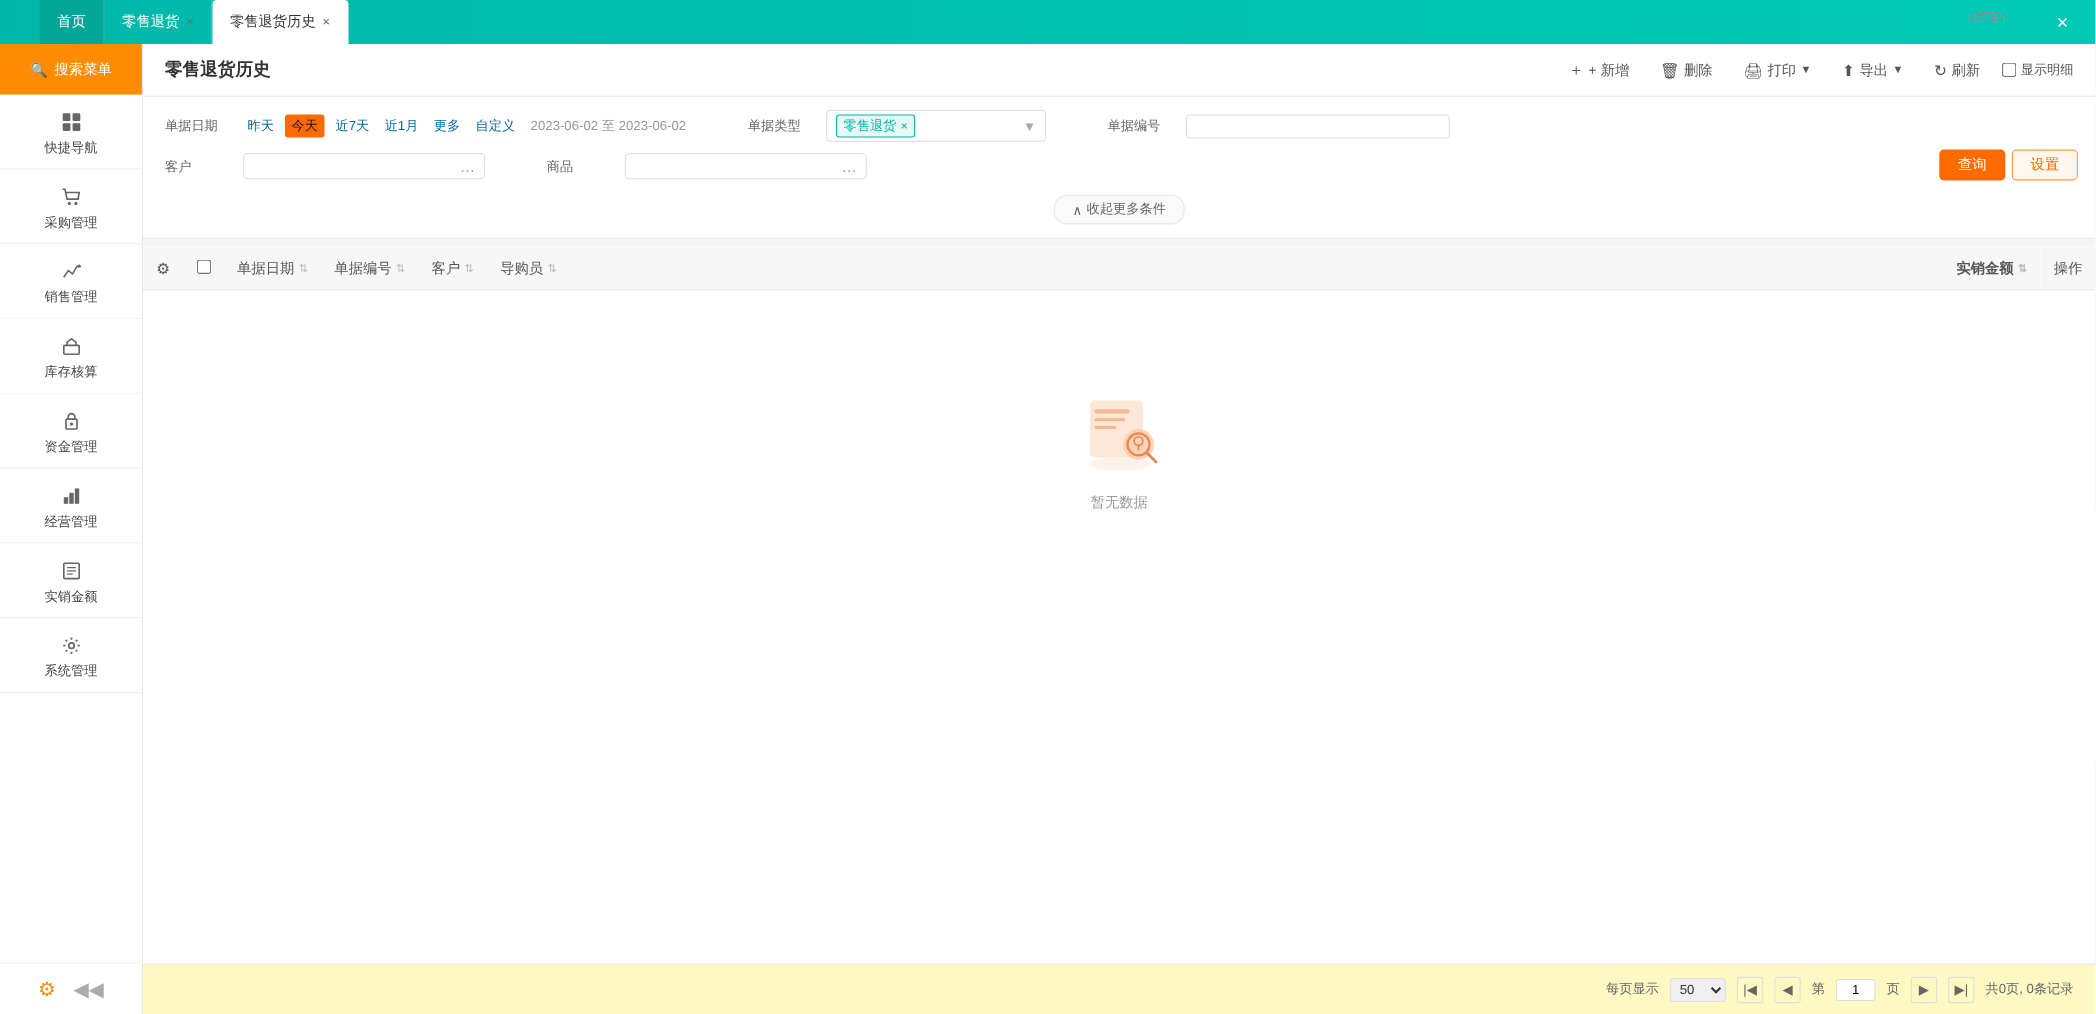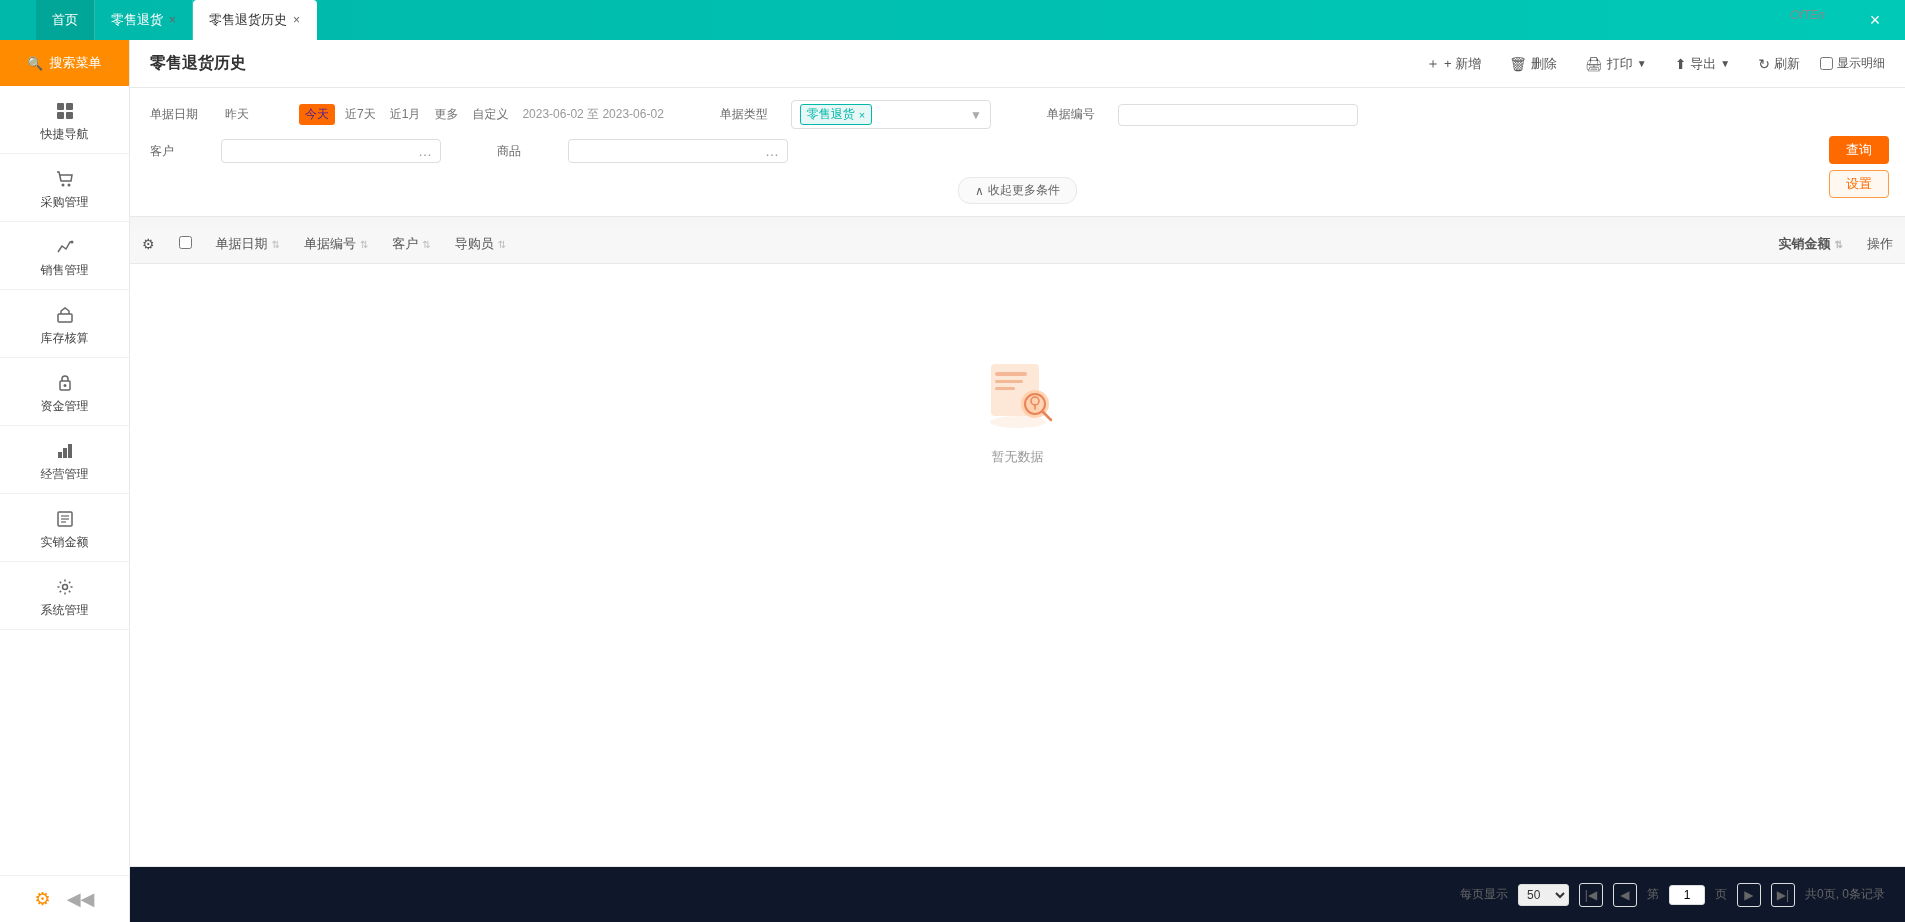--- a/index.html
+++ b/index.html
@@ -203,30 +203,29 @@
       white-space: nowrap;
       min-width: 55px;
     }
     .filter-date-btns {
       display: flex;
       align-items: center;
       gap: 6px;
     }
     .date-btn {
       font-size: 12px;
-      color: #737373;
+      color: #0369a1;
       cursor: pointer;
       padding: 2px 4px;
     }
     .date-btn.active {
       background: #ff6a00;
-      color: #4c1d95;
+      color: #0f172a;
       border-radius: 3px;
       padding: 2px 6px;
-      margin-left: 40px;
     }
     .date-range {
       font-size: 12px;
       color: #999;
       margin-left: 4px;
     }
     .filter-type-select {
       display: flex;
       align-items: center;
       border: 1px solid #ddd;
@@ -322,22 +321,22 @@
       font-size: 13px;
       gap: 14px;
     }
     .empty-icon {
       width: 90px;
       height: 90px;
     }
 
     
     .pagination {
-      height: 56px;
-      background: #0f172a;
+      height: 46px;
+      background: #fef9c3;
       border-top: 1px solid #e8e8e8;
       display: flex;
       align-items: center;
       justify-content: flex-end;
       padding: 0 20px;
       gap: 10px;
       flex-shrink: 0;
       font-size: 12px;
       color: #666;
     }
@@ -568,21 +567,21 @@
         </div>
       </div>
 
       <div style="display:flex; justify-content:center; margin-top:2px;">
         <div class="collapse-btn">
           <span>∧</span>
           <span>收起更多条件</span>
         </div>
       </div>
 
-      <div style="position:absolute; right:16px; top:48px; display:flex; gap:6px; flex-direction:column;">
+      <div style="position:absolute; right:16px; top:48px; display:flex; gap:6px; flex-direction:row;">
         <div class="toolbar-btn toolbar-btn-primary" style="display:flex; align-items:center; justify-content:center; border-radius:4px; min-width:60px;">
           <span>查询</span>
         </div>
         <div class="toolbar-btn toolbar-btn-secondary" style="display:flex; align-items:center; justify-content:center; border-radius:4px; min-width:60px; font-size:13px; background:#fff8f0; border-color:#ff9a44; color:#ff6a00;">
           <span>设置</span>
         </div>
       </div>
     </div>
 
     <div class="table-container">

